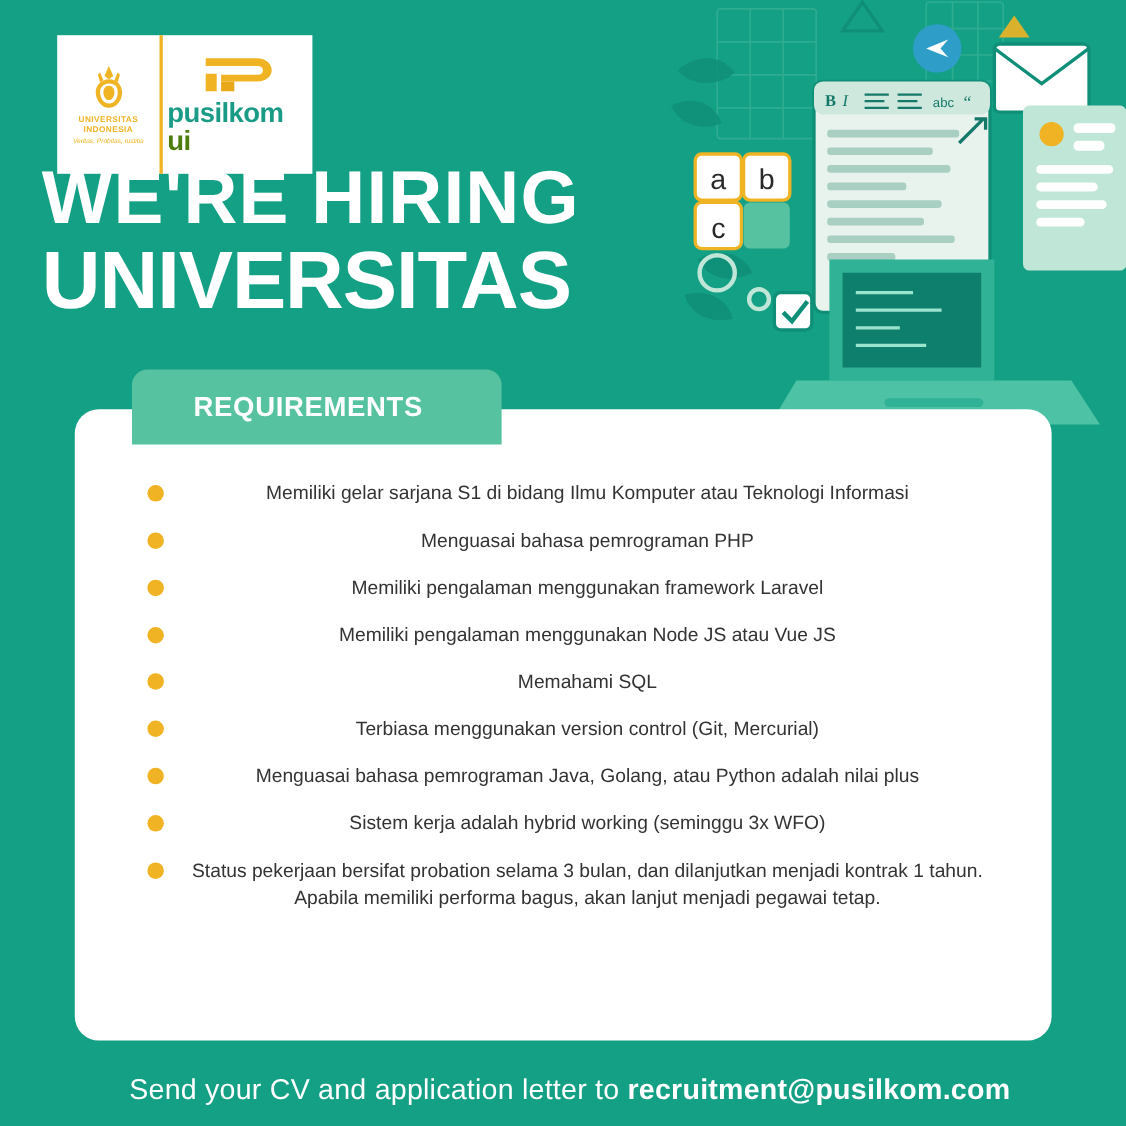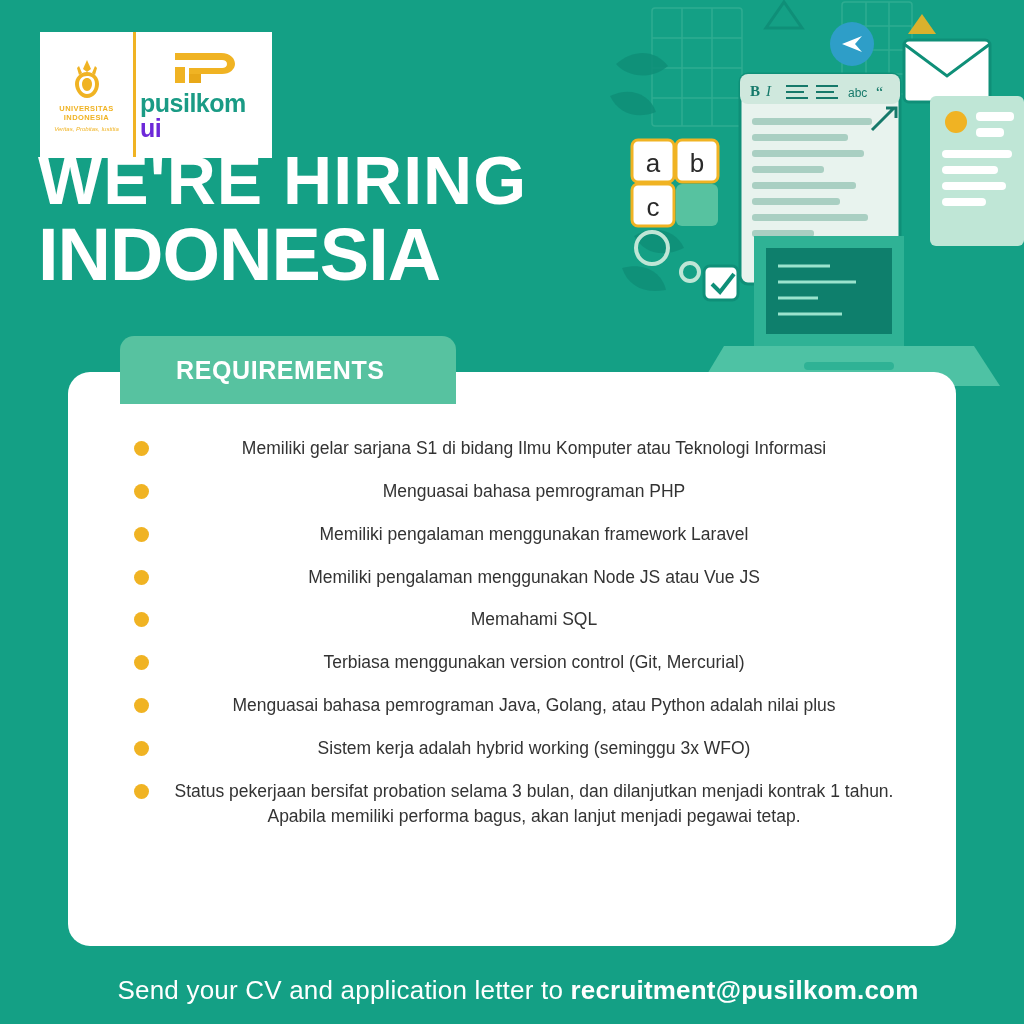--- a/index.html
+++ b/index.html
@@ -19,21 +19,21 @@
   .illus {
     position: absolute;
     top: 0; right: 0;
     width: 420px; height: 470px;
     pointer-events: none;
   }
 
   
   .logo-box {
     position: absolute;
-    left: 40px; top: 32px;
+    left: 52px; top: 32px;
     width: 232px; height: 126px;
     background: #ffffff;
     display: flex;
     align-items: stretch;
     box-shadow: 0 0 0 0 transparent;
   }
   .logo-left {
     width: 96px;
     display: flex; flex-direction: column;
     align-items: center; justify-content: center;
@@ -69,21 +69,21 @@
   }
   .pusilkom-mark { width: 74px; height: 40px; }
   .pusilkom-text {
     margin-top: 4px;
     font-size: 25px;
     font-weight: bold;
     color: #1a9b85;
     letter-spacing: -.5px;
     line-height: 1;
   }
-  .pusilkom-text .ui { color: #6d28d9; }
+  .pusilkom-text .ui { color: #4d7c0f; }
 
   
   .hiring {
     position: absolute;
     left: 38px; top: 146px;
     font-size: 68px;
     font-weight: bold;
     color: #ffffff;
     letter-spacing: 1px;
     line-height: 1;
@@ -285,21 +285,21 @@
         </svg>
       </div>
       <div class="pusilkom-text">
         <span>pusilkom</span>
         <span class="ui">ui</span>
       </div>
     </div>
   </div>
 
   <div class="hiring">WE'RE HIRING</div>
-  <div class="role">INDONESIA</div>
+  <div class="role">UNIVERSITAS</div>
 
   <div class="req-tab">
     <span class="req-tab-label">REQUIREMENTS</span>
   </div>
 
   <div class="card-outer">
     <div class="card-inner">
       <ul class="req-list">
         <li><span class="dot"></span><span>Memiliki gelar sarjana S1 di bidang Ilmu Komputer atau Teknologi Informasi</span></li>
         <li><span class="dot"></span><span>Menguasai bahasa pemrograman PHP</span></li>

